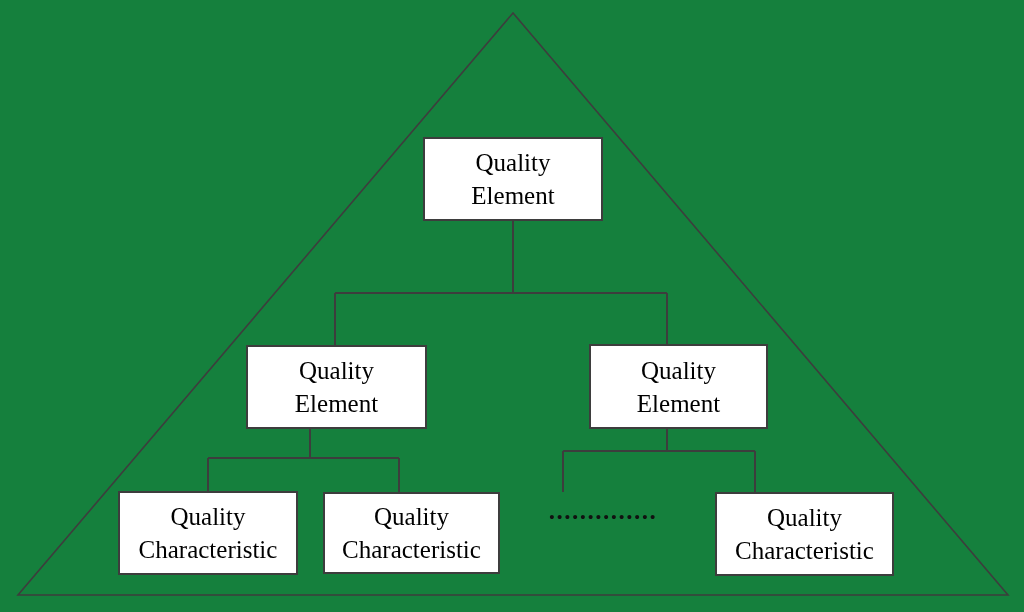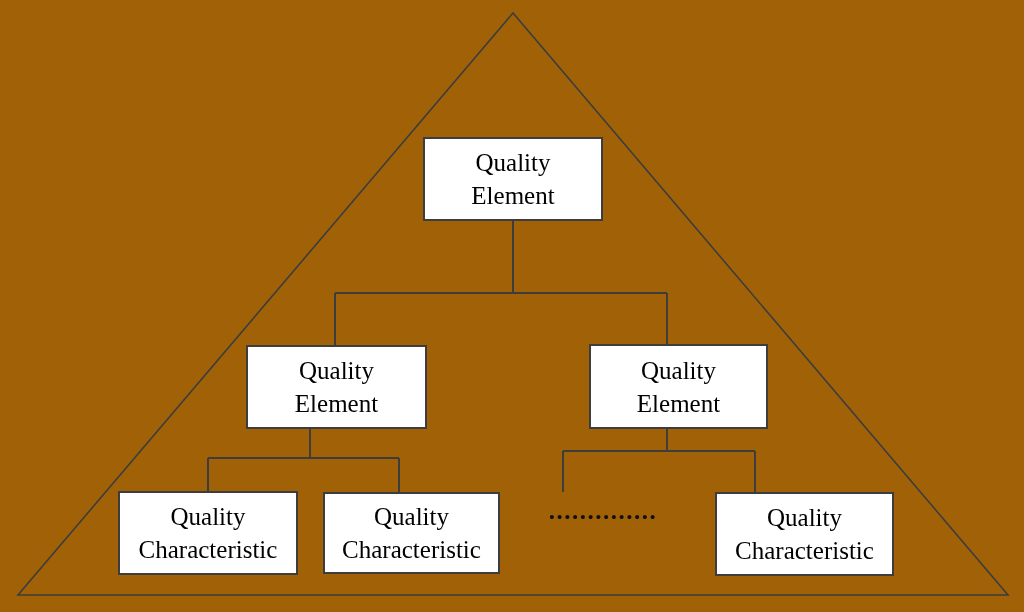--- a/index.html
+++ b/index.html
@@ -4,21 +4,21 @@
 <style>
   html, body {
     margin: 0;
     padding: 0;
     background: #ffffff;
   }
   .stage {
     position: relative;
     width: 1024px;
     height: 612px;
-    background: #a16207;
+    background: #15803d;
     font-family: "Liberation Serif", serif;
     overflow: hidden;
   }
   .lines-svg {
     position: absolute;
     left: 0;
     top: 0;
     width: 1024px;
     height: 612px;
   }

